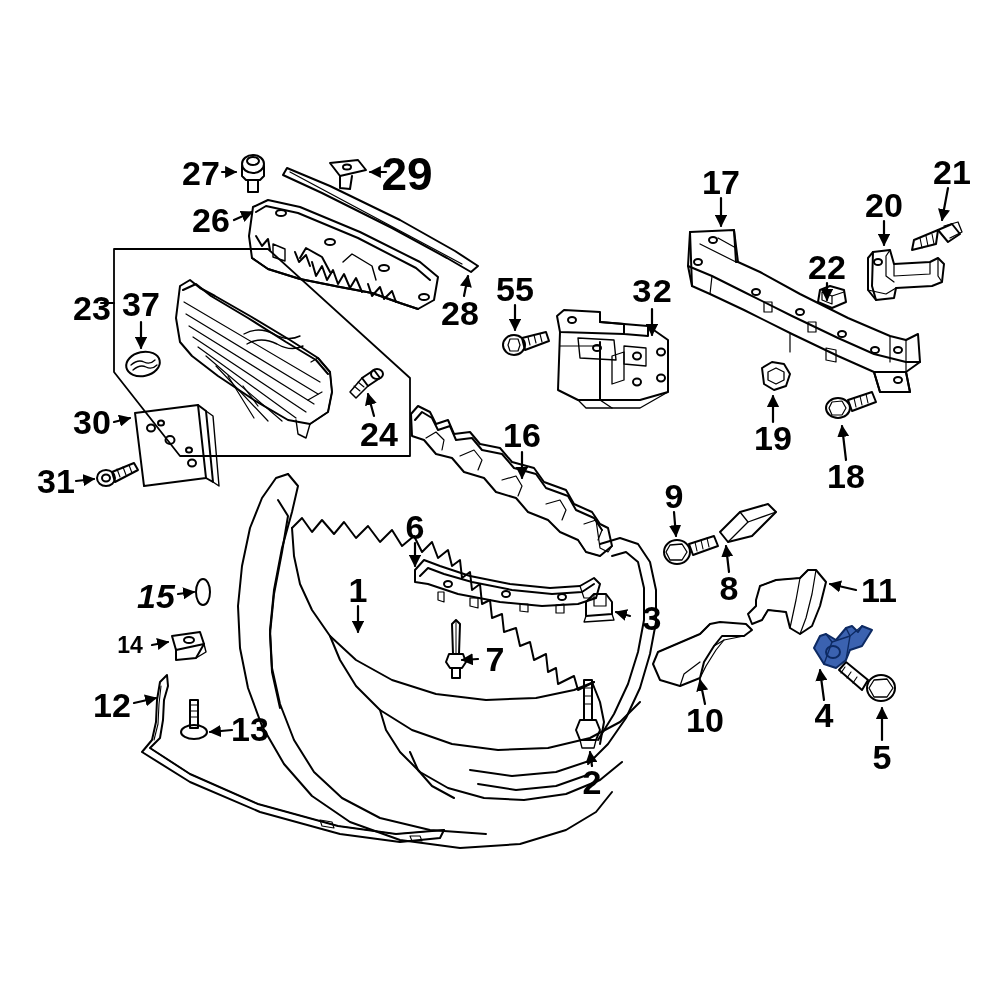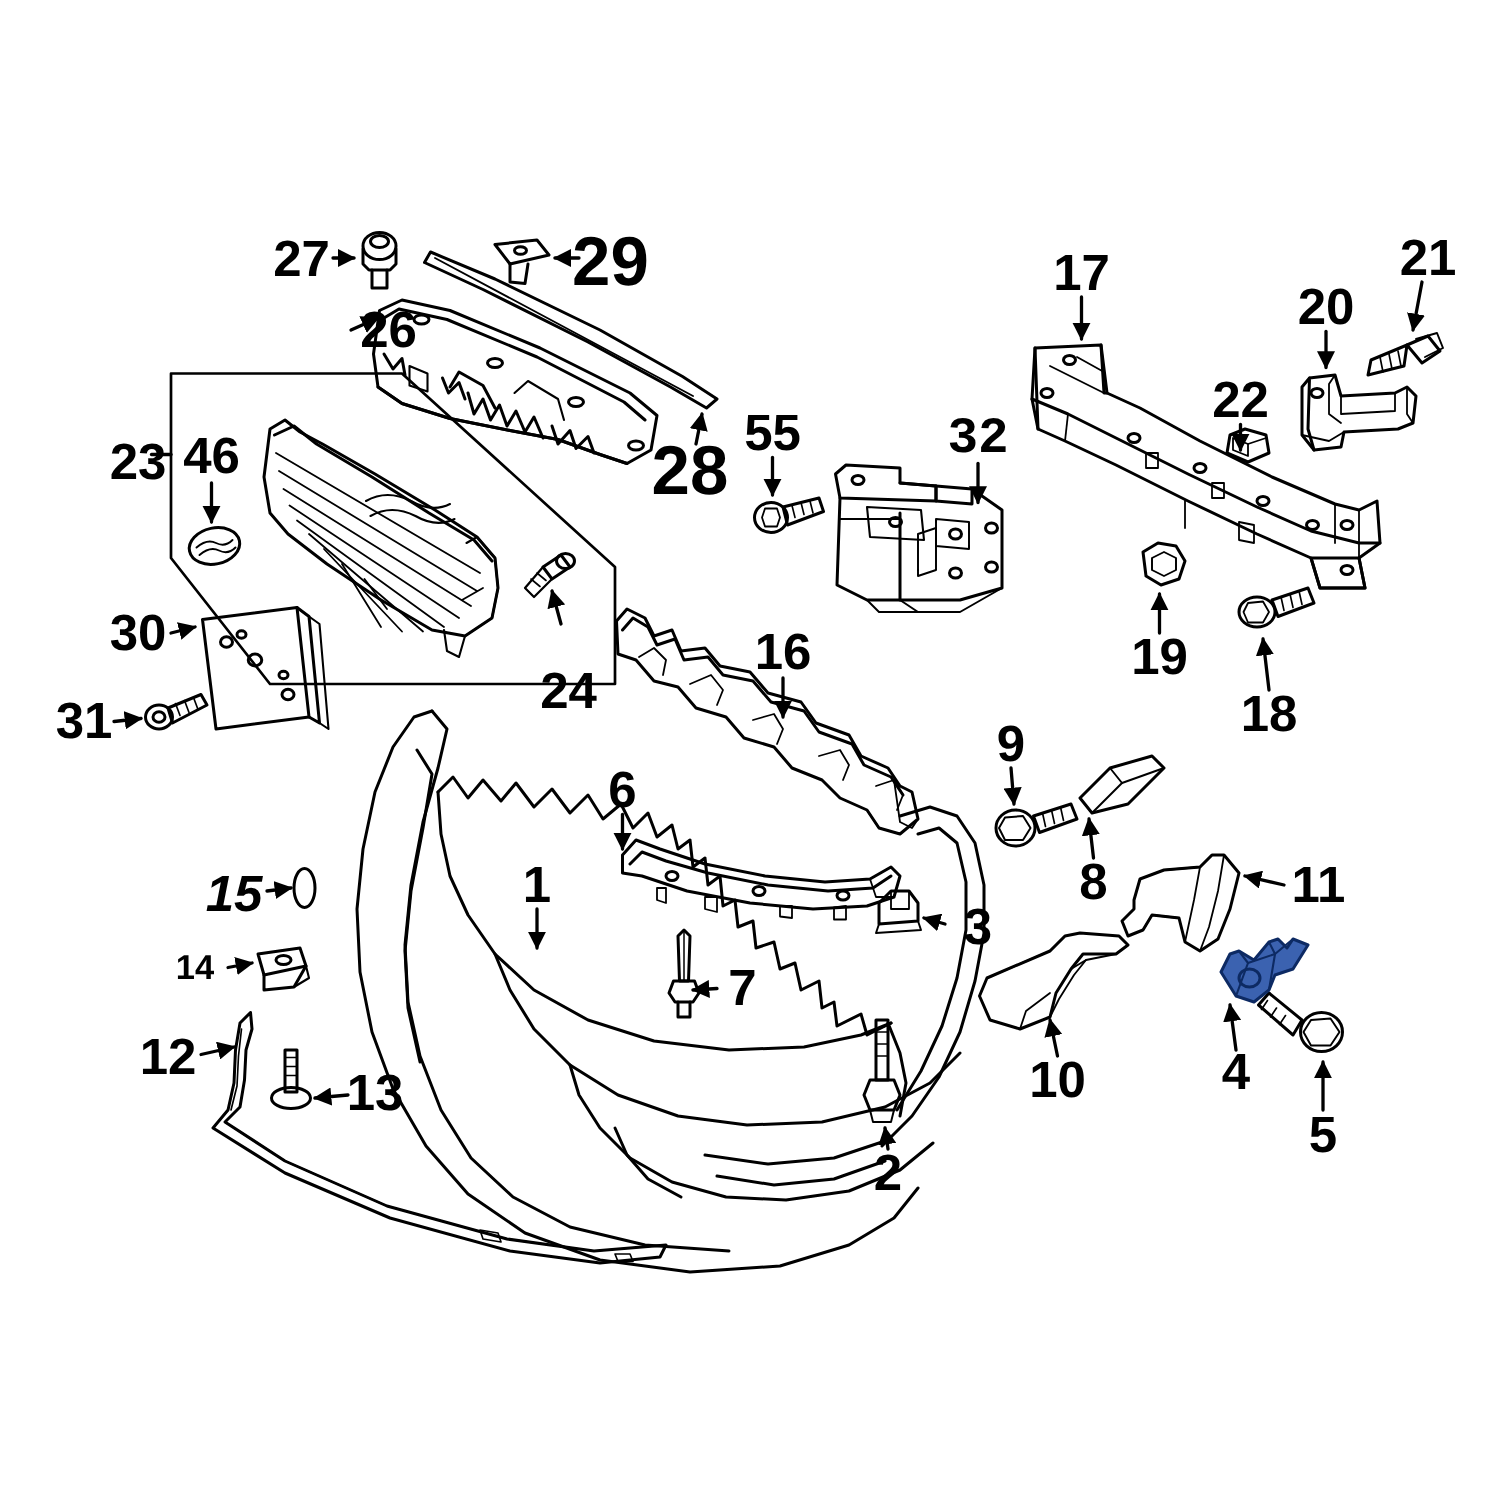--- a/index.html
+++ b/index.html
@@ -477,25 +477,25 @@
       <div class="lbl" style="left: 130px; top: 645px; font-size: 23px;">14</div>
       <div class="lbl" style="left: 156px; top: 596px; font-size: 34px; font-style: italic;">15</div>
       <div class="lbl" style="left: 522px; top: 435px; font-size: 34px;">16</div>
       <div class="lbl" style="left: 721px; top: 182px; font-size: 34px;">17</div>
       <div class="lbl" style="left: 846px; top: 476px; font-size: 34px;">18</div>
       <div class="lbl" style="left: 773px; top: 438px; font-size: 34px;">19</div>
       <div class="lbl" style="left: 884px; top: 205px; font-size: 34px;">20</div>
       <div class="lbl" style="left: 952px; top: 172px; font-size: 34px;">21</div>
       <div class="lbl" style="left: 827px; top: 267px; font-size: 34px;">22</div>
       <div class="lbl" style="left: 92px; top: 308px; font-size: 34px;">23</div>
-      <div class="lbl" style="left: 379px; top: 434px; font-size: 34px; margin-top: 27px;">24</div>
-      <div class="lbl" style="left: 141px; top: 304px; font-size: 34px;">46</div>
-      <div class="lbl" style="left: 211px; top: 220px; font-size: 34px; margin-left: 48px;">26</div>
+      <div class="lbl" style="left: 379px; top: 434px; font-size: 34px;">24</div>
+      <div class="lbl" style="left: 141px; top: 304px; font-size: 34px;">37</div>
+      <div class="lbl" style="left: 211px; top: 220px; font-size: 34px;">26</div>
       <div class="lbl" style="left: 201px; top: 173px; font-size: 34px;">27</div>
-      <div class="lbl" style="left: 460px; top: 313px; font-size: 46px; text-align: center;">28</div>
+      <div class="lbl" style="left: 460px; top: 313px; font-size: 34px; text-align: center;">28</div>
       <div class="lbl" style="left: 407px; top: 174px; font-size: 46px;">29</div>
       <div class="lbl" style="left: 92px; top: 422px; font-size: 34px;">30</div>
       <div class="lbl" style="left: 56px; top: 481px; font-size: 34px;">31</div>
       <div class="lbl" style="left: 652px; top: 293px; font-size: 34px; font-family: Liberation Mono, monospace;">32</div>
       <div class="lbl" style="left: 515px; top: 289px; font-size: 34px;">55</div>
     </div>
 
 </div>
 
 </body></html>

